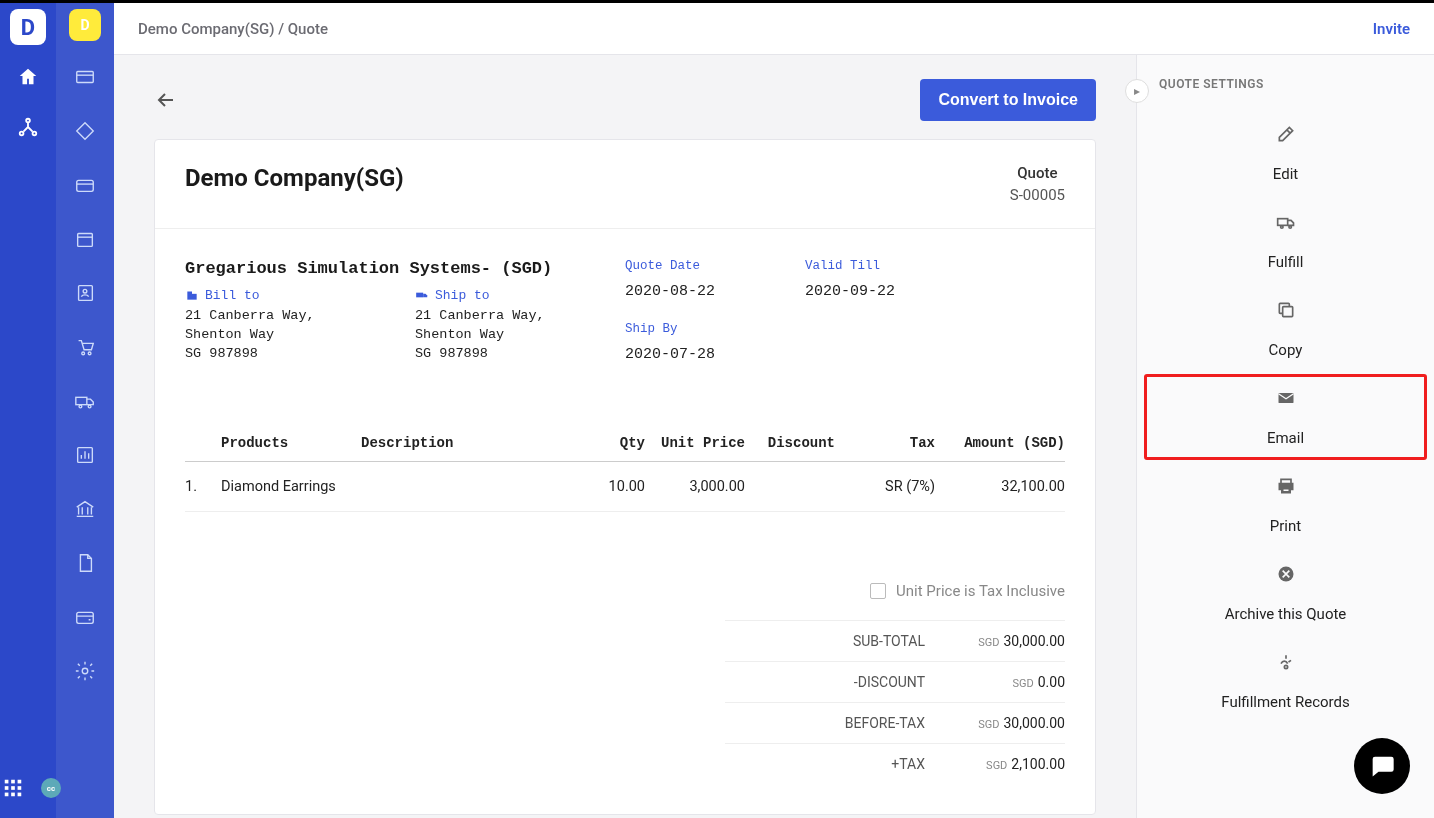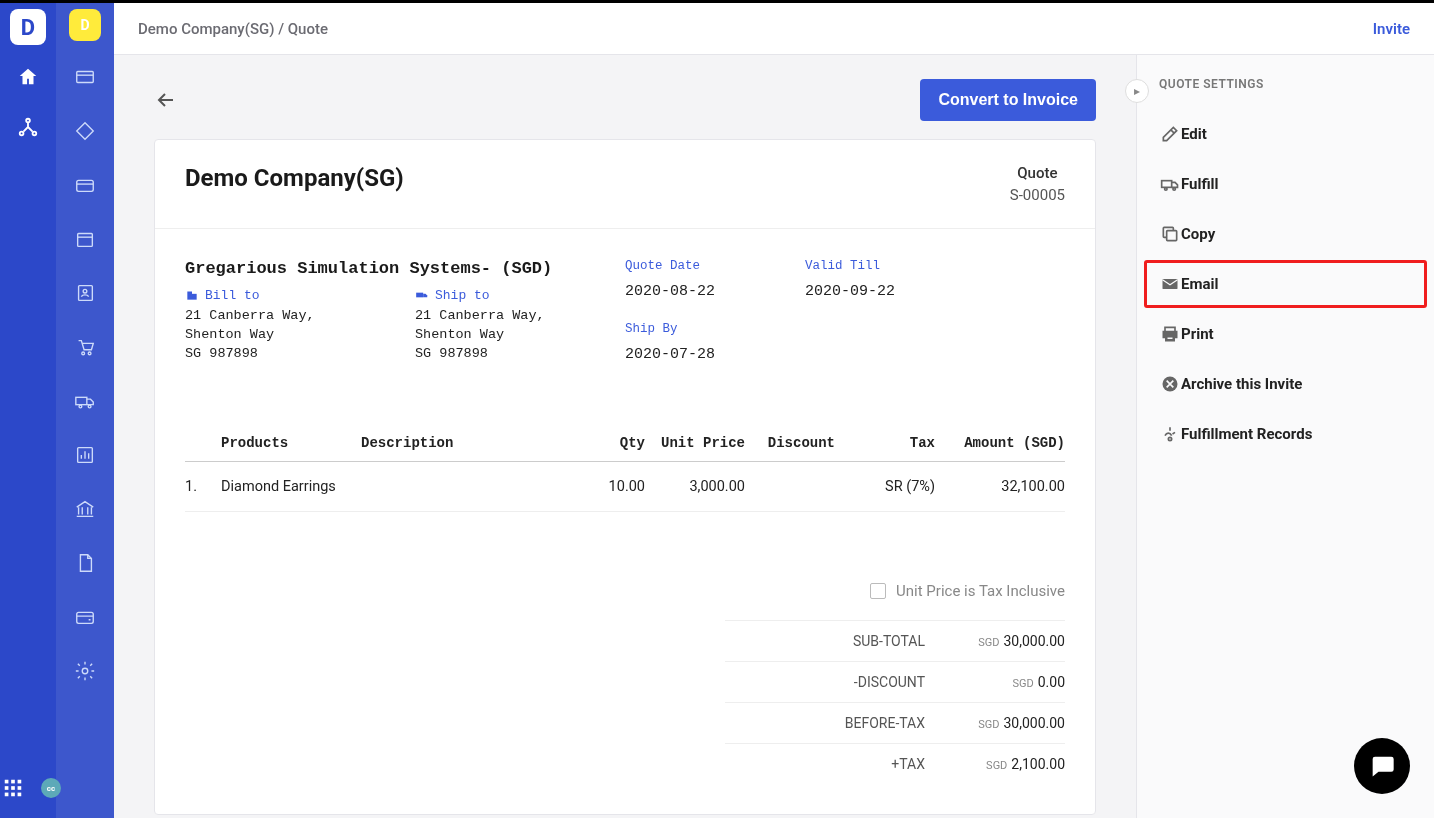--- a/index.html
+++ b/index.html
@@ -79,21 +79,21 @@
 .sum-row { display:flex; justify-content:space-between; padding: 12px 0; font-size: 14px; border-top:1px solid #eee; }
 .sum-row:first-of-type { border-top:none; }
 .sum-lbl { color:#555; text-align:right; flex:1; }
 .sum-val { width:140px; text-align:right; color:#222; }
 .sum-val .cur { font-size: 11px; color:#888; margin-right:4px; }
 
 
 .rightpanel { width: 298px; border-left: 1px solid #e5e5ea; background: #fafafb; padding: 22px 0; position:relative; }
 .collapse-btn { position:absolute; left:-12px; top:24px; width:24px; height:24px; border-radius:50%; background:#fff; border:1px solid #ddd; display:flex;align-items:center;justify-content:center; color:#888; font-size:12px; cursor:pointer; }
 .panel-title { font-size: 12px; letter-spacing: .5px; color:#777; font-weight:600; padding: 0 22px 18px; }
-.settings-item { display:flex; align-items:center; padding: 14px 22px; font-size:15px; font-weight:700; color:#222; cursor:pointer; }
+.settings-item { display:flex; align-items:center; gap:20px; padding: 14px 22px; font-size:15px; font-weight:400; color:#222; cursor:pointer;flex-direction:column; }
 .settings-item .s-icon { width:22px; height:22px; color:#666; display:flex;align-items:center;justify-content:center; }
 .settings-item .s-icon svg { width:20px; height:20px; }
 .settings-item.highlighted { outline: 3px solid #f01e1e; outline-offset: -4px; border-radius:4px; margin: 0 6px; padding-left:16px; padding-right:16px; }
 
 
 .chat { position: fixed; right: 24px; bottom: 24px; width: 56px; height: 56px; border-radius: 50%; background:#000; display:flex;align-items:center;justify-content:center; cursor:pointer; }
 .chat svg { width: 28px; height:28px; color:#fff; }
 </style>
 </head>
 <body>
@@ -383,21 +383,21 @@
             </div>
           <span>Print</span>
         </div>
         <div class="settings-item">
           <div class="s-icon">
               <svg viewBox="0 0 24 24" fill="currentColor">
                 <circle cx="12" cy="12" r="9"></circle>
                 <path d="M8 8l8 8M16 8l-8 8" stroke="#fafafb" stroke-width="2"></path>
               </svg>
             </div>
-          <span>Archive this Invite</span>
+          <span>Archive this Quote</span>
         </div>
         <div class="settings-item">
           <div class="s-icon">
               <svg viewBox="0 0 24 24" fill="none" stroke="currentColor" stroke-width="2">
                 <path d="M6 14c2-4 6-4 8 0M12 4v4M18 10l-3 2"></path>
                 <circle cx="12" cy="18" r="2"></circle>
               </svg>
             </div>
           <span>Fulfillment Records</span>
         </div>

